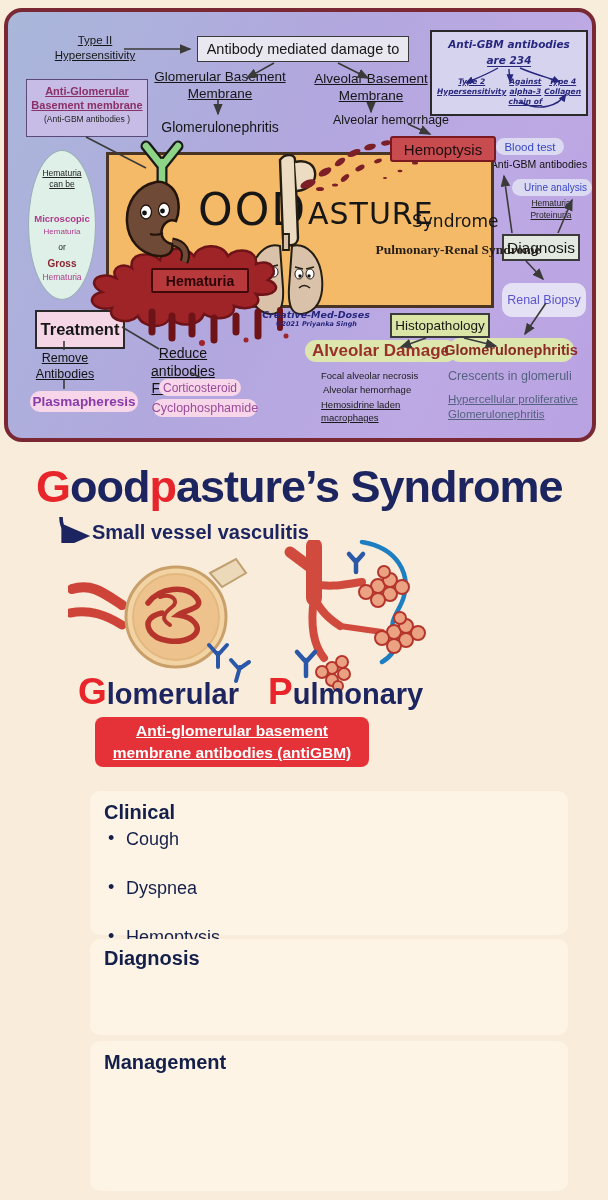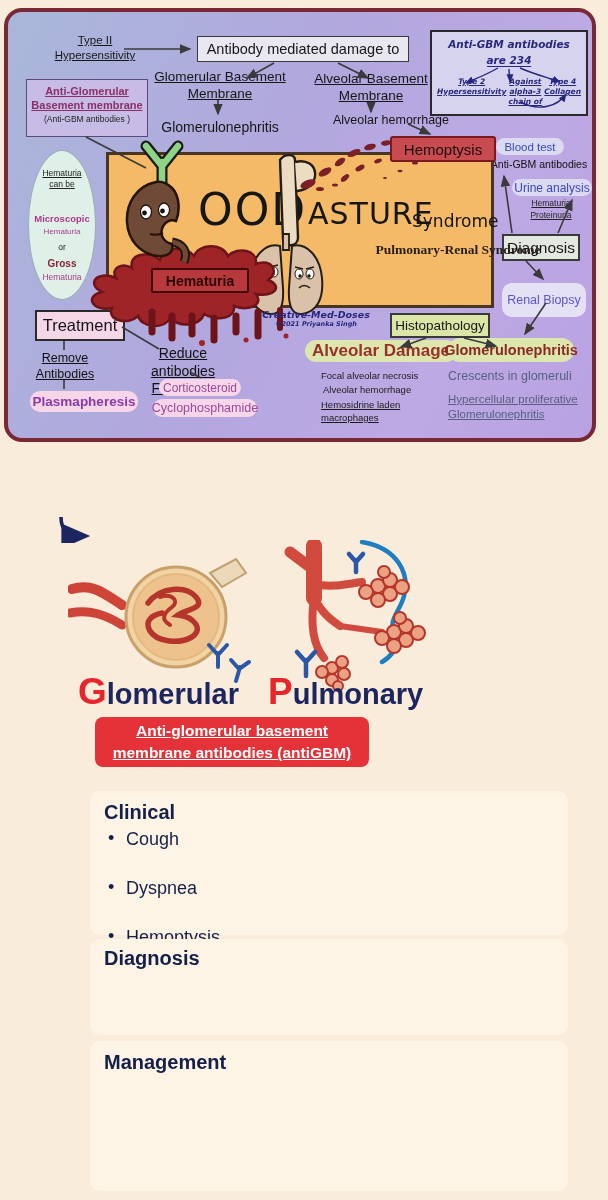--- a/index.html
+++ b/index.html
@@ -219,21 +219,21 @@
   <div class="abs ctr" style="left:252px;top:297px;width:112px;z-index:2;">
     <div class="hand" style="font-size:9.5px;">Creative-Med-Doses</div>
     <div class="hand" style="font-size:6.5px;">©2021 Priyanka Singh</div>
   </div>
 
   <div class="abs pill" style="left:488px;top:126px;width:68px;height:17px;background:#dcdaf1;">
     <span style="font-size:11.5px;color:#3847c6;">Blood test</span>
   </div>
   <div class="abs ctr" style="left:480px;top:146px;width:102px;font-size:10.5px;color:#111;">Anti-GBM antibodies</div>
   <div class="abs pill" style="left:504px;top:167px;width:80px;height:17px;background:#dcdaf1;">
-    <span style="font-size:12px;color:#3847c6;">Urine analysis</span>
+    <span style="font-size:10px;color:#3847c6;margin-left:7px;">Urine analysis</span>
   </div>
   <div class="abs pre ctr" style="left:508px;top:186px;width:70px;font-size:8.5px;line-height:1.4;color:#222;">Hematuria
 Proteinuria</div>
   <div class="abs node-box" style="left:494px;top:222px;width:78px;height:27px;background:#e3e9e1;border:2px solid #3a3a3a;">
     <span style="font-size:15.5px;color:#161616;">Diagnosis</span>
   </div>
   <div class="abs pill" style="left:494px;top:271px;width:84px;height:34px;background:#e4e1f4;">
     <span style="font-size:12.5px;color:#5a55cc;">Renal Biopsy</span>
   </div>
 
@@ -251,49 +251,53 @@
   </div>
   <div class="abs pill" style="left:440px;top:326px;width:126px;height:24px;border-radius:12px;background:#dde7ad;">
     <span style="font-size:14.5px;font-weight:bold;color:#8a2a24;">Glomerulonephritis</span>
   </div>
   <div class="abs" style="left:440px;top:357px;width:132px;">
     <div style="font-size:12.5px;color:#55627f;margin-bottom:9px;">Crescents in glomeruli</div>
     <div class="pre" style="font-size:11.5px;line-height:1.3;color:#55627f;">Hypercellular proliferative
 Glomerulonephritis</div>
   </div>
 
-  <div class="abs node-box" style="left:27px;top:298px;width:90px;height:31px;background:#f4d6e6;border:2px solid #2a2a2a;">
+  <div class="abs node-box" style="left:27px;top:298px;width:90px;height:39px;background:#f4d6e6;border:2px solid #2a2a2a;font-weight:bold;">
     <span style="font-size:16.5px;color:#161616;">Treatment</span>
   </div>
   <div class="abs pre ctr" style="left:16px;top:339px;width:82px;font-size:12.5px;line-height:1.25;color:#111;">Remove
 Antibodies</div>
   <div class="abs pill" style="left:22px;top:379px;width:108px;height:21px;background:#f6d6e8;">
     <span style="font-size:13.5px;font-weight:bold;color:#8a3aaa;">Plasmapheresis</span>
   </div>
   <div class="abs pre ctr" style="left:118px;top:333px;width:114px;font-size:14px;line-height:1.25;color:#111;">Reduce antibodies
 Formation</div>
   <div class="abs pill" style="left:151px;top:367px;width:82px;height:17px;background:#f6d6e8;">
     <span style="font-size:12px;color:#9a4a9a;">Corticosteroid</span>
   </div>
   <div class="abs pill" style="left:145px;top:387px;width:104px;height:18px;background:#f6d6e8;">
     <span style="font-size:12.5px;color:#9a4a9a;">Cyclophosphamide</span>
   </div>
 </div>
 
 <div class="bottom-card">
 
+  <div class="abs" style="left:36px;top:16px;font-weight:bold;font-size:45px;letter-spacing:-1px;white-space:nowrap;">
+    <span class="red">G</span><span class="navy">ood</span><span class="red">p</span><span class="navy">asture’s Syndrome</span>
+  </div>
 
   <svg class="abs" style="left:56px;top:70px;" width="36" height="28" viewBox="0 0 36 28">
     <defs>
         <marker id="ahb" markerWidth="9" markerHeight="9" refX="6" refY="3.5" orient="auto">
           <path d="M0 0 L8 3.5 L0 7 Z" fill="#1c2560"></path>
         </marker>
       </defs>
     <path d="M5 2 C5 15 11 21 27 21" stroke="#1c2560" stroke-width="3.6" fill="none" marker-end="url(#ahb)"></path>
   </svg>
+  <div class="abs navy" style="left:92px;top:76px;font-size:20px;font-weight:bold;">Small vessel vasculitis</div>
 
   <svg class="abs" style="left:68px;top:100px;" width="200" height="140" viewBox="0 0 200 140">
     <path d="M4 44 C24 38 36 48 54 60" stroke="#cf4438" stroke-width="10" fill="none" stroke-linecap="round"></path>
     <path d="M2 68 C22 64 38 70 54 80" stroke="#cf4438" stroke-width="9" fill="none" stroke-linecap="round"></path>
     <path d="M142 28 L168 14 L178 28 L154 42 Z" fill="#ecd9ba" stroke="#c0a070" stroke-width="2"></path>
     <circle cx="108" cy="72" r="50" fill="#f2d3a3" stroke="#caa06a" stroke-width="3"></circle>
     <circle cx="108" cy="72" r="43" fill="#eec28d" stroke="#e3b87e" stroke-width="2"></circle>
     <path d="M80 58 C92 42 118 40 128 52 C138 64 118 64 110 70 C126 72 136 84 124 92 C110 100 88 96 82 86 C76 76 84 70 94 68" stroke="#b5352c" stroke-width="5.5" fill="none" stroke-linecap="round"></path>
     <path d="M92 52 C104 48 112 56 104 62 C96 68 92 74 102 80" stroke="#b5352c" stroke-width="4" fill="none" stroke-linecap="round"></path>
     <g stroke="#2a57a8" stroke-width="4" fill="none" stroke-linecap="round">

